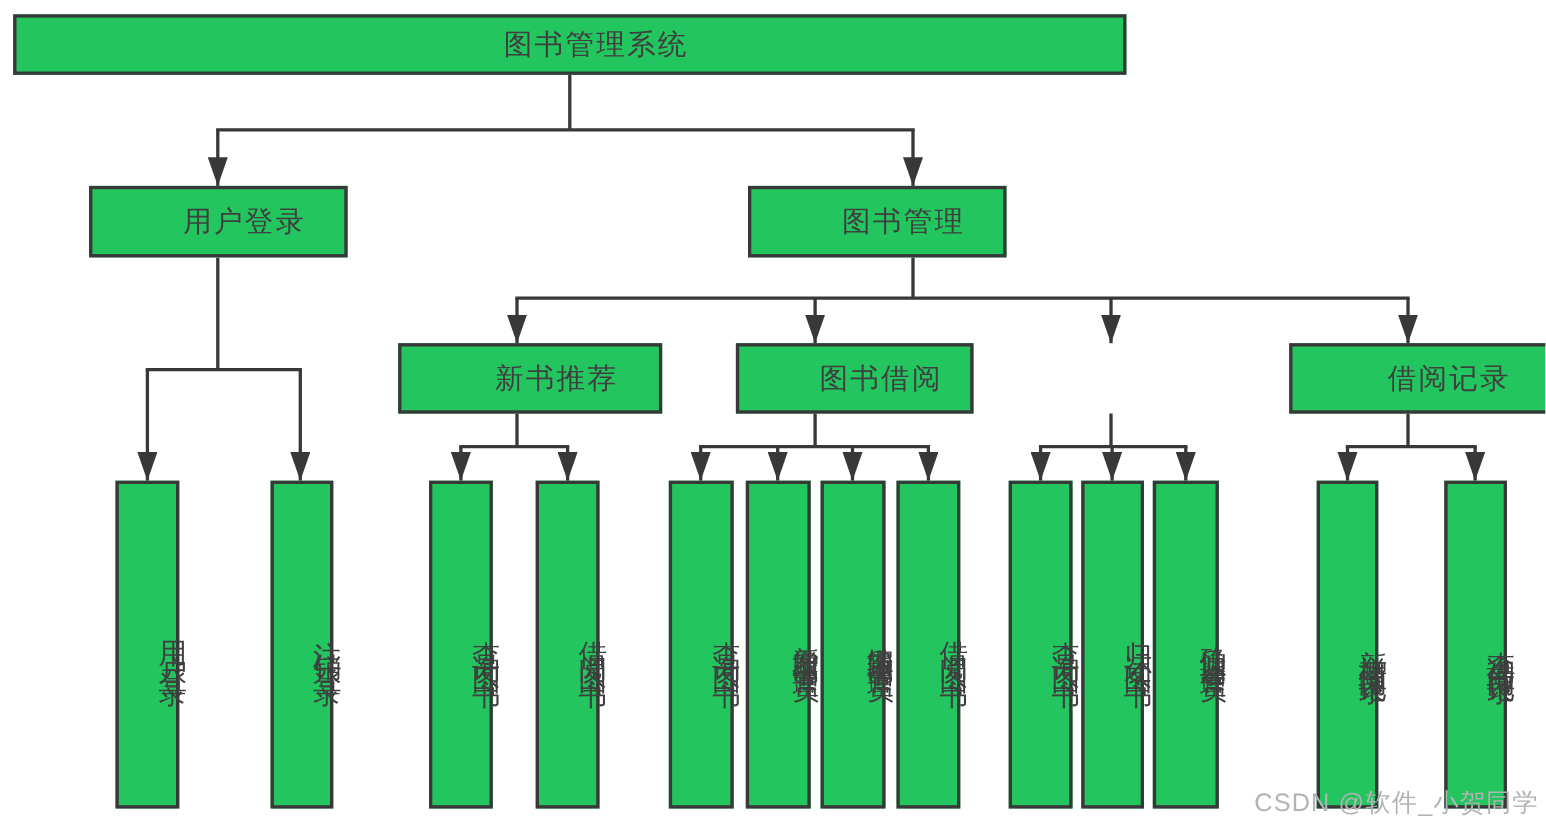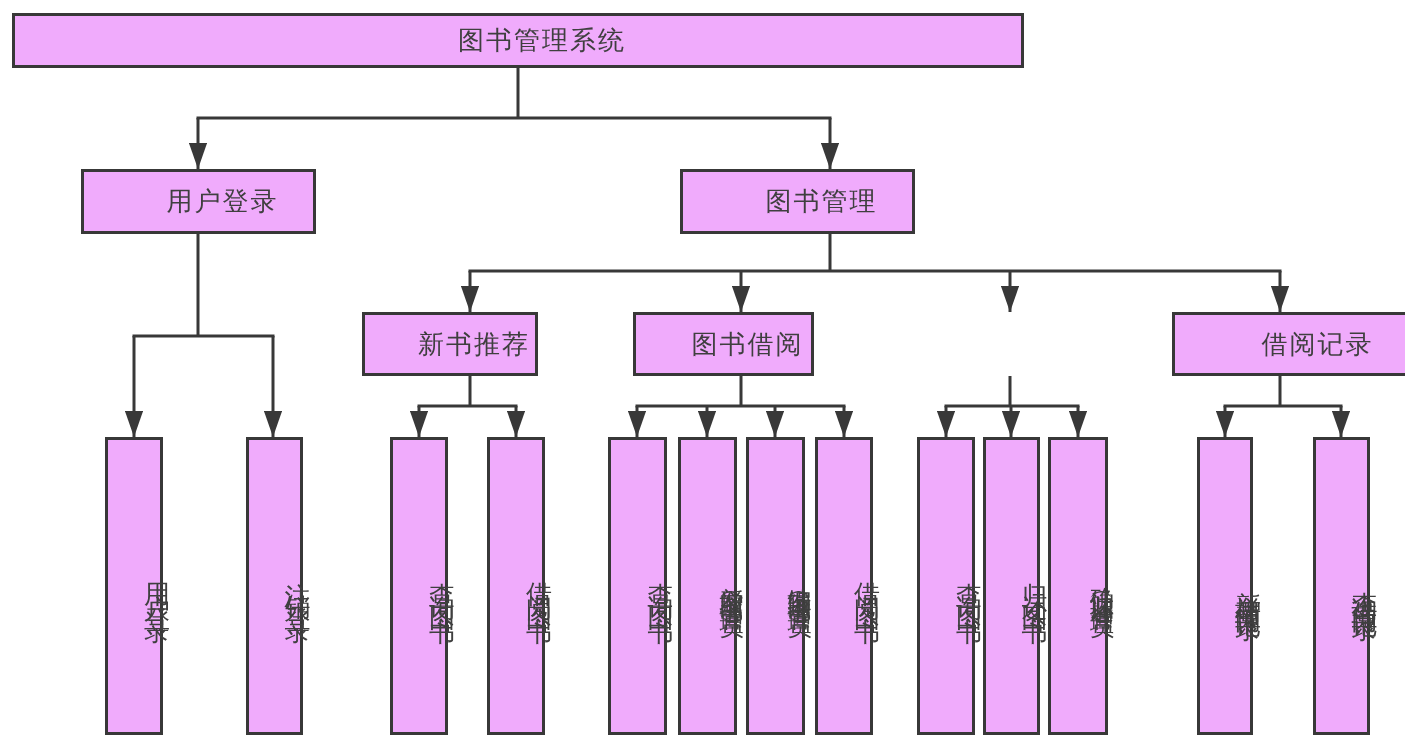--- a/index.html
+++ b/index.html
@@ -17,21 +17,21 @@
   }
   svg.wires {
     position: absolute;
     left: 0; top: 0;
     width: 1405px; height: 747px;
     pointer-events: none;
   }
   .box {
     position: absolute;
     box-sizing: border-box;
-    background: #f0abfc;
+    background: #22c55e;
     border: 3px solid #383838;
     display: flex;
     align-items: center;
     justify-content: center;
     color: #3f3f3f;
     padding-left: 48px;
   }
   .box.h .lbl {
     font-size: 26px;
     letter-spacing: 2px;
@@ -107,24 +107,24 @@
     <span class="lbl">图书管理系统</span>
   </div>
 
   <div class="box h" style="left:81px;top:169px;width:235px;height:65px">
     <span class="lbl">用户登录</span>
   </div>
   <div class="box h" style="left:680px;top:169px;width:235px;height:65px">
     <span class="lbl">图书管理</span>
   </div>
 
-  <div class="box h" style="left:362px;top:312px;width:176px;height:64px">
+  <div class="box h" style="left:362px;top:312px;width:240px;height:64px">
     <span class="lbl">新书推荐</span>
   </div>
-  <div class="box h" style="left:633px;top:312px;width:181px;height:64px">
+  <div class="box h" style="left:669px;top:312px;width:216px;height:64px">
     <span class="lbl">图书借阅</span>
   </div>
   <div class="box h" style="left:1172px;top:312px;width:243px;height:64px">
     <span class="lbl">借阅记录</span>
   </div>
 
   <div class="box v v4" style="left:105px;top:437px;width:58px;height:298px">
     <span class="lbl">用户登录</span>
   </div>
   <div class="box v v4" style="left:246px;top:437px;width:57px;height:298px">
@@ -161,14 +161,15 @@
     <span class="lbl">确认归还（管理员）</span>
   </div>
 
   <div class="box v v6" style="left:1197px;top:437px;width:56px;height:298px">
     <span class="lbl">新增借阅记录</span>
   </div>
   <div class="box v v6" style="left:1313px;top:437px;width:57px;height:298px">
     <span class="lbl">查询借阅记录</span>
   </div>
 
+  <div class="watermark">CSDN @软件_小贺同学</div>
 
 </div>
 
 </body></html>

